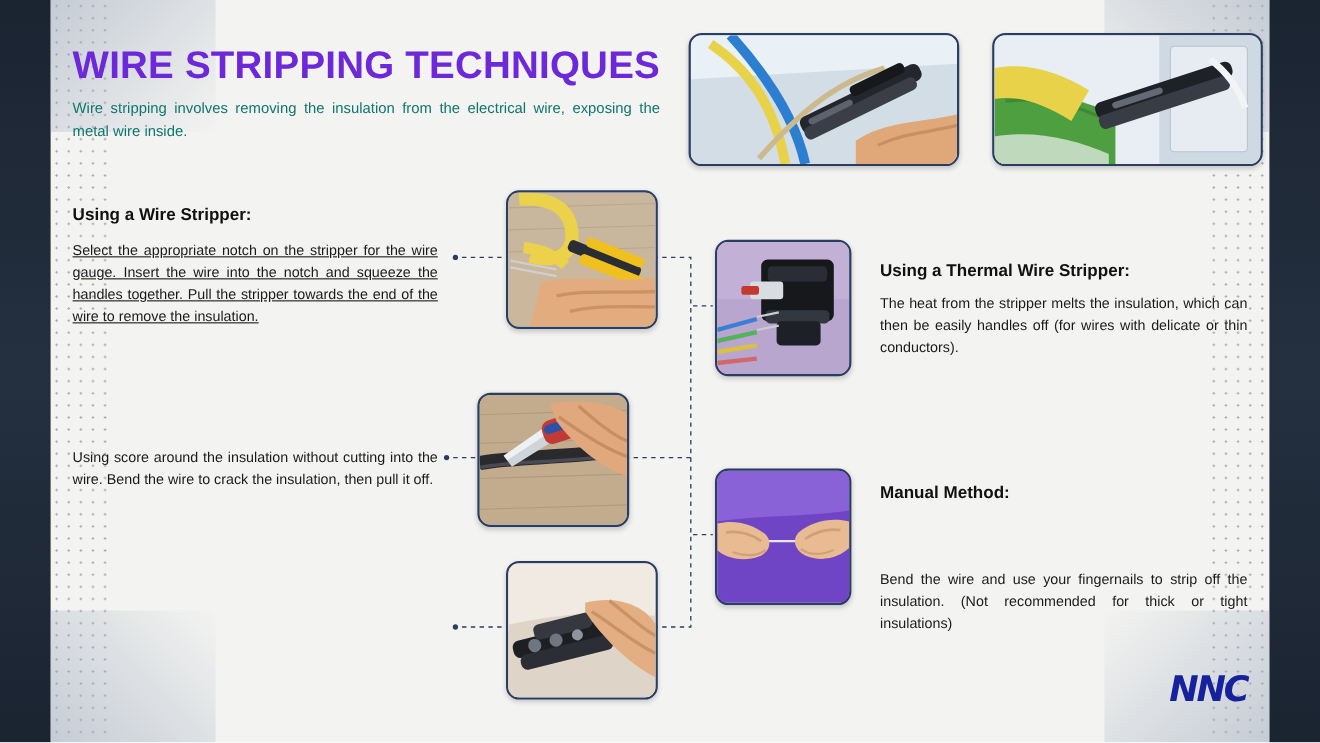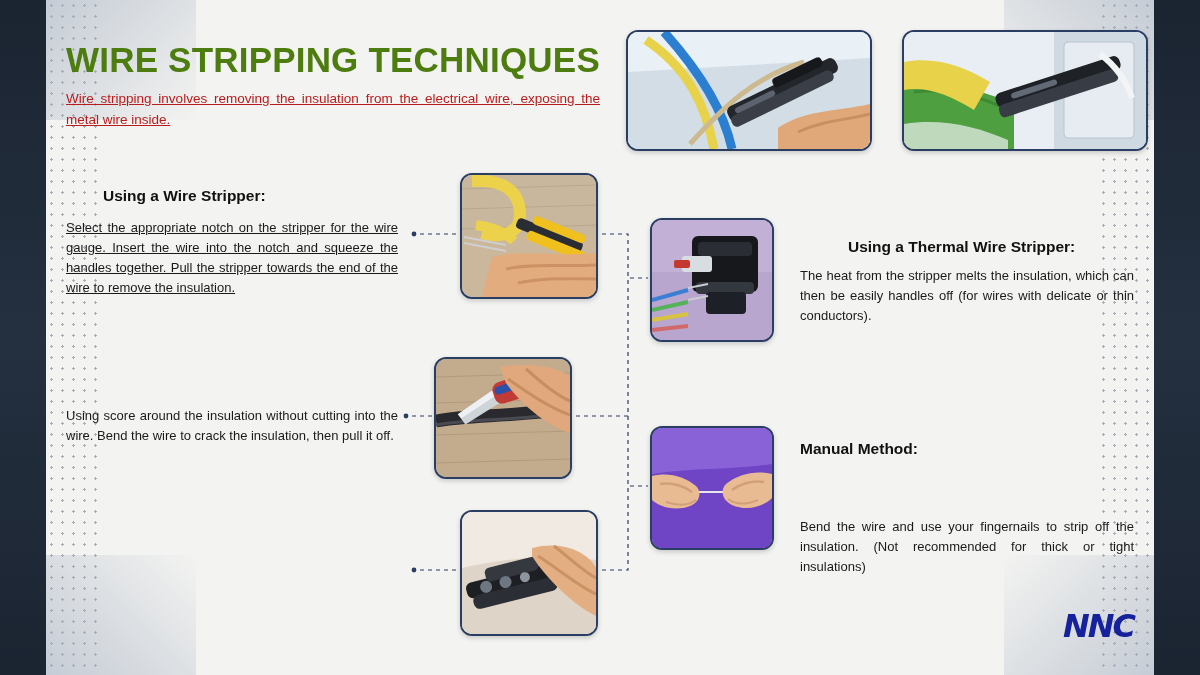--- a/index.html
+++ b/index.html
@@ -52,32 +52,31 @@
   .corner-shade.br { right: 46px; bottom: 0; background: linear-gradient(315deg, rgba(160,172,190,0.55), rgba(160,172,190,0)); }
 
   h1.title {
     position: absolute;
     left: 66px;
     top: 40px;
     margin: 0;
     font-size: 35px;
     font-weight: bold;
     letter-spacing: 0.2px;
-    color: #4d7c0f;
+    color: #6d28d9;
   }
   .intro {
     position: absolute;
     left: 66px;
     top: 88px;
     width: 534px;
     font-size: 13.5px;
     line-height: 21px;
     text-align: justify;
-    color: #b91c1c;
-    text-decoration: underline;
+    color: #0f766e;
   }
 
   
   .photo {
     position: absolute;
     border: 2px solid #2a3d63;
     border-radius: 12px;
     overflow: hidden;
     box-shadow: 0 2px 5px rgba(0,0,0,0.18);
     background: #cfd6de;
@@ -183,21 +182,21 @@
       <g transform="rotate(-18 150 60)">
         <rect x="92" y="44" width="130" height="15" rx="6" fill="#1e2126"></rect>
         <rect x="92" y="56" width="124" height="13" rx="5" fill="#383d45"></rect>
         <rect x="108" y="48" width="48" height="6" rx="3" fill="#626a75"></rect>
       </g>
       <path d="M196 22 C 212 34, 222 48, 228 66" stroke="#f2f4f6" stroke-width="6" fill="none"></path>
       <path d="M0 92 C 36 86, 72 94, 104 108 L104 117 L0 117 Z" fill="#f0f2f4" opacity="0.7"></path>
     </svg>
   </div>
 
-  <div class="sec-title" style="left:66px; top:187px; width:340px;margin-left:37px;">Using a Wire Stripper:</div>
+  <div class="sec-title" style="left:66px; top:187px; width:340px;">Using a Wire Stripper:</div>
   <div class="sec-body" style="left:66px; top:218px; width:332px;text-decoration:underline;">Select the appropriate notch on the stripper for the wire gauge. Insert the wire into the notch and squeeze the handles together. Pull the stripper towards the end of the wire to remove the insulation.</div>
 
   <div class="photo" style="left:460px; top:173px; width:134px; height:122px;">
     <svg class="inner" viewBox="0 0 134 122" preserveAspectRatio="none">
       <rect width="134" height="122" fill="#cbb79b"></rect>
       <rect y="0" width="134" height="60" fill="#c9b79d"></rect>
       <g stroke="#b8a88e" stroke-width="1">
         <line x1="0" y1="14" x2="134" y2="10"></line>
         <line x1="0" y1="34" x2="134" y2="30"></line>
         <line x1="0" y1="54" x2="134" y2="50"></line>
@@ -277,21 +276,21 @@
         <path d="M0 80 L36 70" stroke="#3b7fd4"></path>
         <path d="M0 90 L36 82" stroke="#55b25a"></path>
         <path d="M0 100 L36 94" stroke="#d8c23f"></path>
         <path d="M0 110 L36 106" stroke="#d06a6a"></path>
       </g>
       <path d="M36 68 L56 64" stroke="#c9ccd1" stroke-width="2"></path>
       <path d="M36 80 L56 76" stroke="#c9ccd1" stroke-width="2"></path>
     </svg>
   </div>
 
-  <div class="sec-title" style="left:800px; top:238px; width:340px;margin-left:48px;">Using a Thermal Wire Stripper:</div>
+  <div class="sec-title" style="left:800px; top:238px; width:340px;">Using a Thermal Wire Stripper:</div>
   <div class="sec-body" style="left:800px; top:266px; width:334px;">The heat from the stripper melts the insulation, which can then be easily handles off (for wires with delicate or thin conductors).</div>
 
   <div class="photo" style="left:650px; top:426px; width:120px; height:120px;">
     <svg class="inner" viewBox="0 0 120 120" preserveAspectRatio="none">
       <rect width="120" height="120" fill="#7a4fd0"></rect>
       <rect x="0" y="0" width="120" height="46" fill="#8a62d8"></rect>
       <path d="M0 46 C 40 40, 80 42, 120 36 L120 120 L0 120 Z" fill="#6f45c6"></path>
       <path d="M34 64 L86 64" stroke="#e8e8ea" stroke-width="2"></path>
       <path d="M0 48 C 16 44, 32 48, 44 58 C 50 64, 48 74, 38 78 C 22 84, 6 78, 0 72 Z" fill="#e9bb93"></path>
       <path d="M120 46 C 104 42, 86 46, 74 56 C 68 62, 70 72, 80 77 C 96 84, 112 78, 120 70 Z" fill="#e9bb93"></path>

